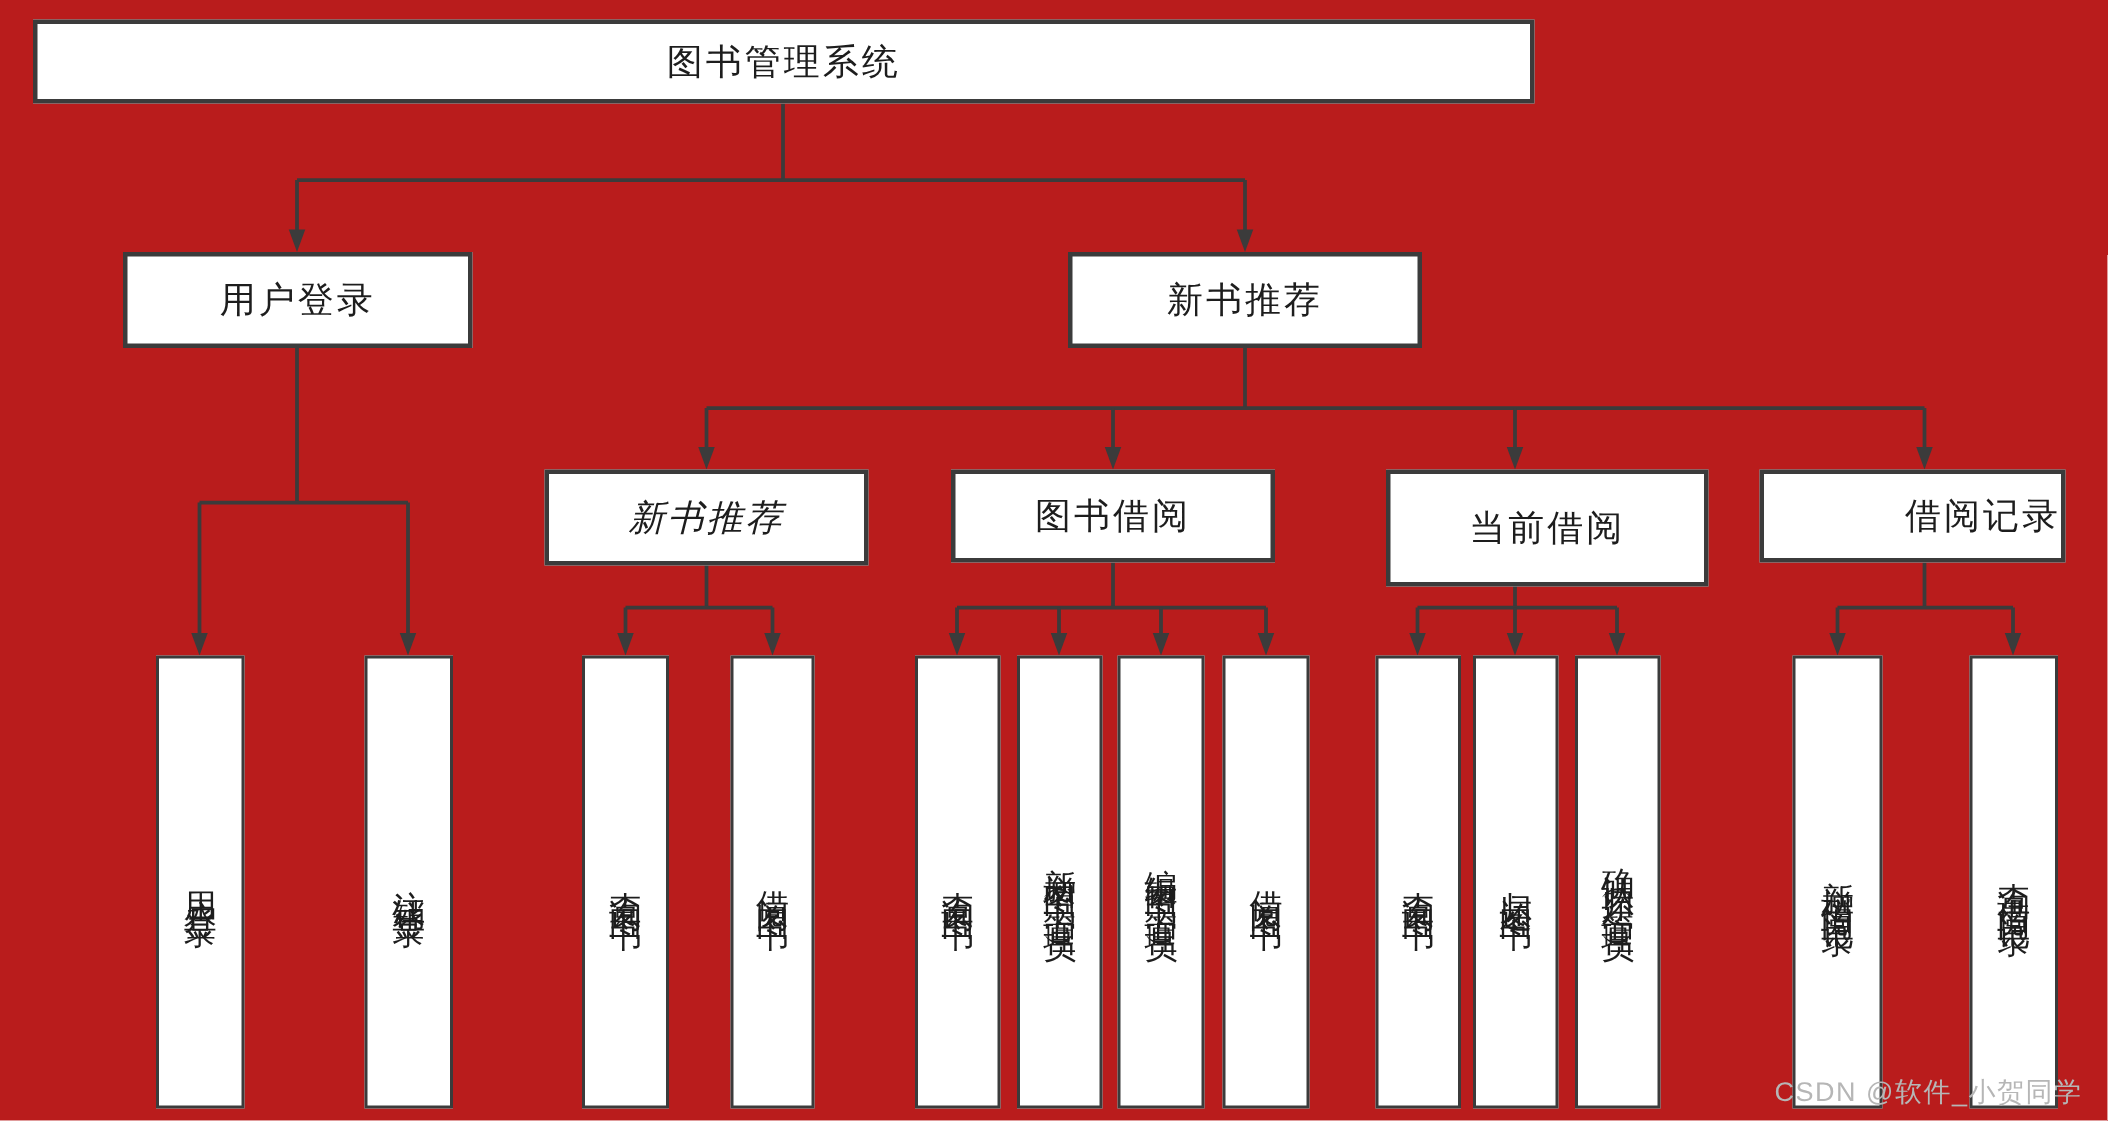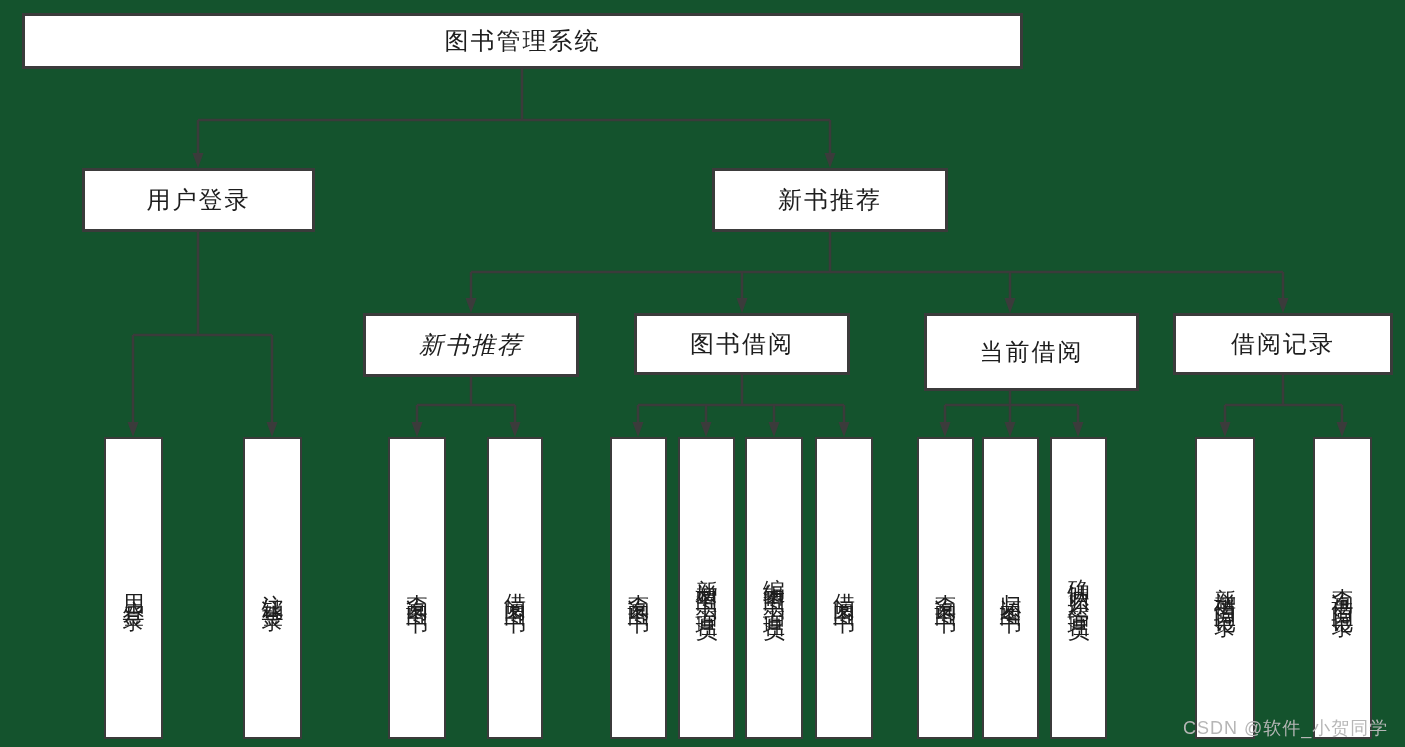--- a/index.html
+++ b/index.html
@@ -1,19 +1,19 @@
 <!DOCTYPE html>
 <html><head>
 <meta charset="utf-8">
 <style>
   html,body{margin:0;padding:0;background:#ffffff;}
   .canvas{
     position:relative;
     width:1405px;height:747px;
-    background:#14532d;
+    background:#b91c1c;
     font-family:"Liberation Sans",sans-serif;
     overflow:hidden;
   }
   .wires{position:absolute;left:0;top:0;width:1405px;height:747px;z-index:1;}
   .node{
     position:absolute;
     background:#ffffff;
     border:3px solid #3b3b3b;
     box-sizing:border-box;
     display:flex;align-items:center;justify-content:center;
@@ -130,21 +130,21 @@
 
   <div class="node hnode" style="left:363px;top:313px;width:216px;height:64px;font-style:italic;">
     <span>新书推荐</span>
   </div>
   <div class="node hnode" style="left:634px;top:313px;width:216px;height:62px;text-align:right;">
     <span>图书借阅</span>
   </div>
   <div class="node hnode" style="left:924px;top:313px;width:215px;height:78px;">
     <span>当前借阅</span>
   </div>
-  <div class="node hnode" style="left:1173px;top:313px;width:220px;height:62px;">
+  <div class="node hnode" style="left:1173px;top:313px;width:204px;height:62px;justify-content:flex-end;">
     <span>借阅记录</span>
   </div>
 
   <div class="node vnode" style="left:104px;top:437px;width:59px;height:302px;">
     <span>用户登录</span>
   </div>
   <div class="node vnode" style="left:243px;top:437px;width:59px;height:302px;">
     <span>注销登录</span>
   </div>
 

